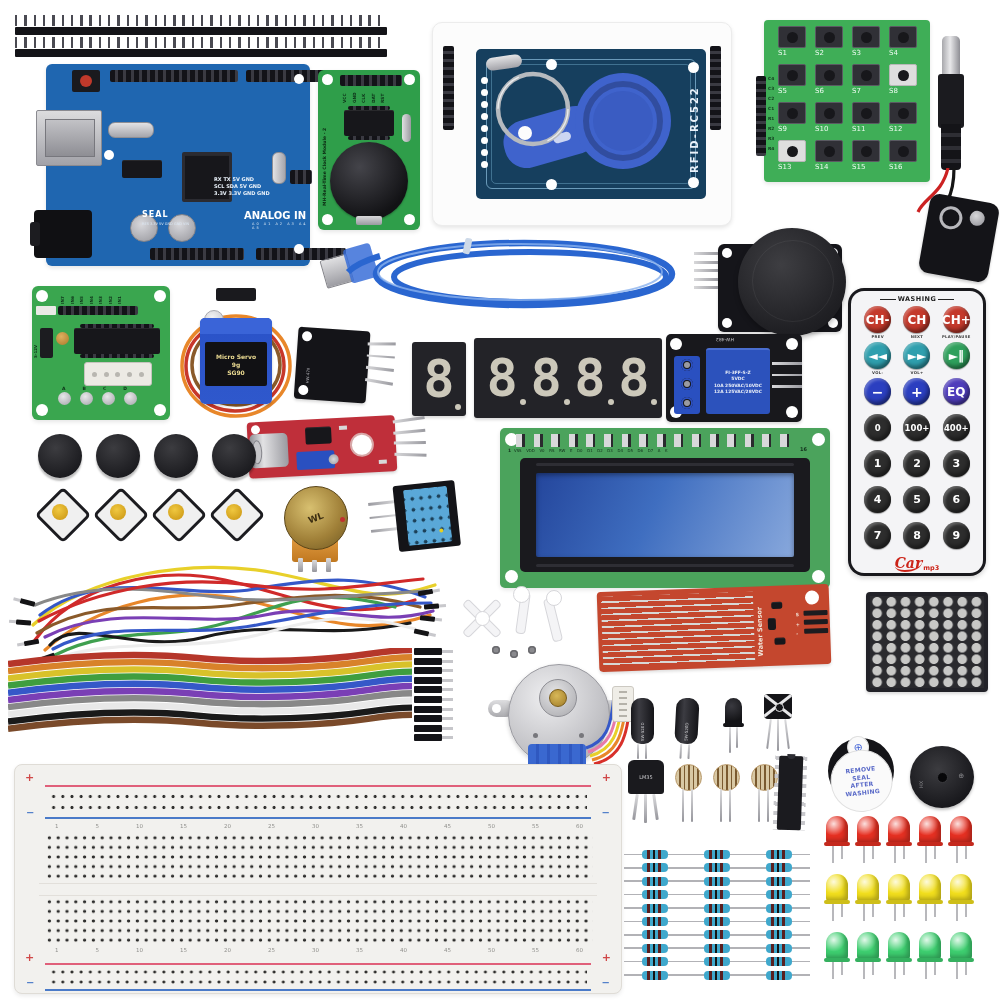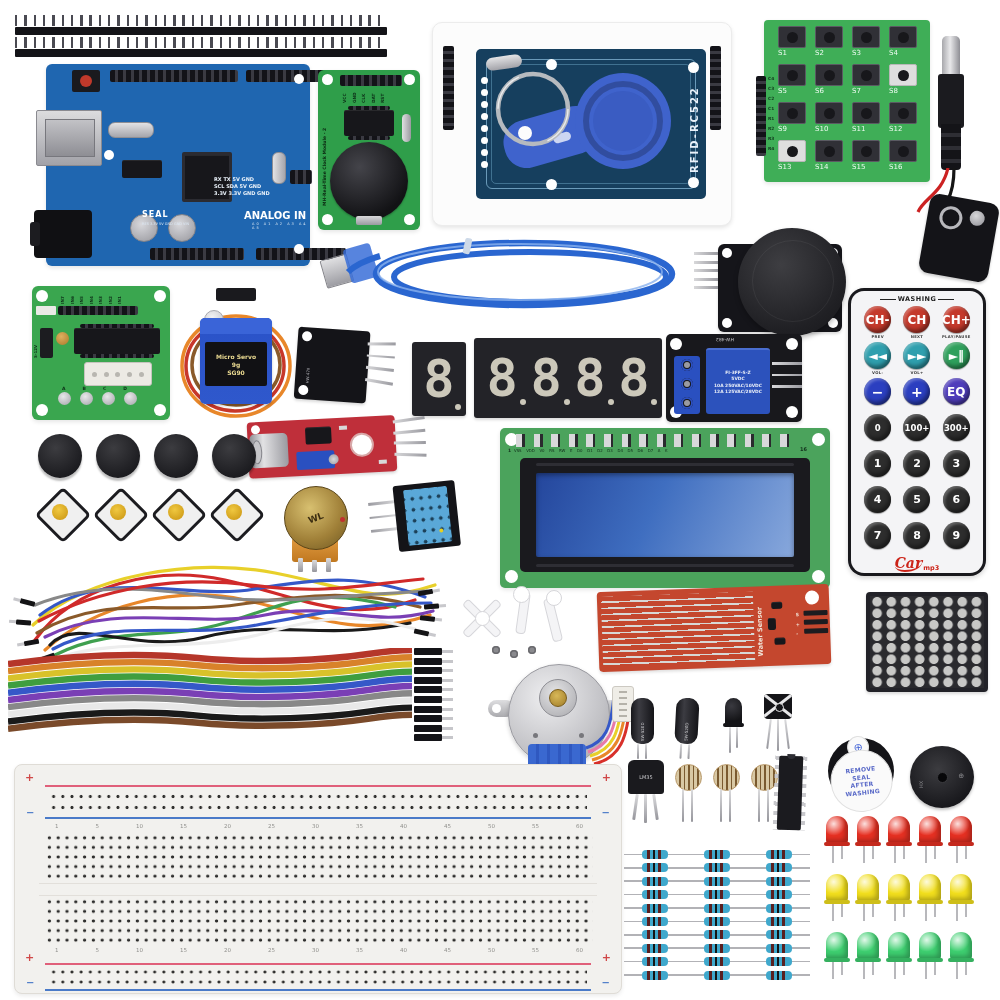--- a/index.html
+++ b/index.html
@@ -342,21 +342,21 @@
       </div>
         <div class="rcell">
         <div class="rbtn" style="--bc: #2d2d2d;">0</div>
         <div class="rsub"></div>
       </div>
         <div class="rcell">
         <div class="rbtn" style="--bc: #2d2d2d;">100+</div>
         <div class="rsub"></div>
       </div>
         <div class="rcell">
-        <div class="rbtn" style="--bc: #2d2d2d;">300+</div>
+        <div class="rbtn" style="--bc: #2d2d2d;">400+</div>
         <div class="rsub"></div>
       </div>
         <div class="rcell">
         <div class="rbtn" style="--bc: #2d2d2d;">1</div>
         <div class="rsub"></div>
       </div>
         <div class="rcell">
         <div class="rbtn" style="--bc: #2d2d2d;">2</div>
         <div class="rsub"></div>
       </div>

